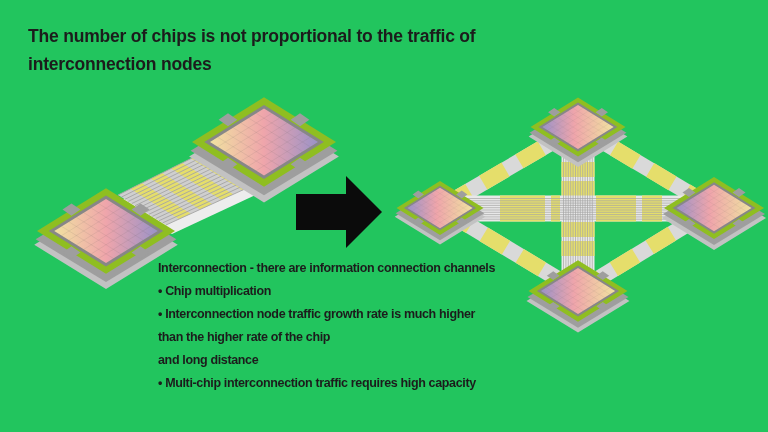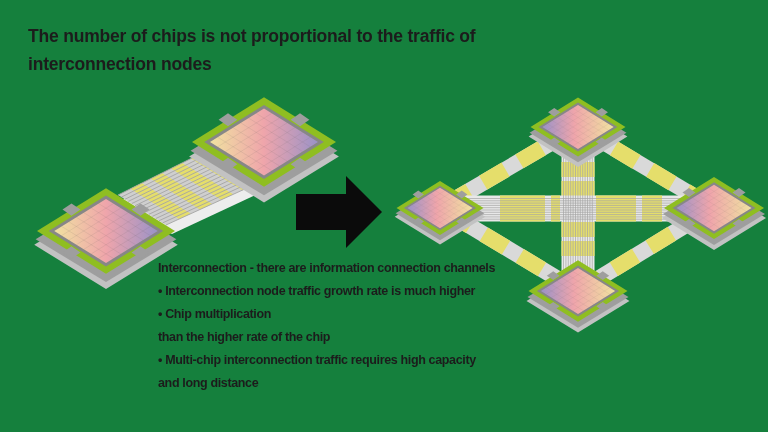--- a/index.html
+++ b/index.html
@@ -1,16 +1,16 @@
 <!DOCTYPE html>
 <html style="--chip-green: #8fbe21; --frame-gray: #878787; --substrate-gray: #9e9e9e; --substrate-light: #c2c2c2; --die-purple: #9a92c8; --die-pink: #efa5ab; --die-yellow: #f0e2a0; --link-yellow: #e5de6b; --link-gray: #d9d9d9; --ribbon-base: #e8e8e8; --ribbon-ledge: #ededed; --ribbon-gray: #cfcfcf; --wire-gray: #a5a5a5; --arrow-black: #0b0b0b; --text-black: #1c1c1c;"><head>
 <meta charset="utf-8">
 <style>
   html,body{margin:0;padding:0;background:#fff;}
-  .stage{position:relative;width:768px;height:432px;background:#15803d;overflow:hidden;
+  .stage{position:relative;width:768px;height:432px;background:#22c55e;overflow:hidden;
          font-family:"Liberation Sans",sans-serif;color:var(--text-black,#1c1c1c);}
   .scene{position:absolute;left:0;top:0;width:768px;height:432px;}
   .title{position:absolute;left:28px;top:22px;font-size:17.5px;line-height:28px;
          font-weight:700;letter-spacing:-0.2px;white-space:nowrap;}
   .notes{position:absolute;left:158px;top:257px;font-size:12.5px;line-height:23px;
          font-weight:700;letter-spacing:-0.35px;}
   .notes div{white-space:nowrap;}
   .wire{stroke:var(--wire-gray,#a5a5a5);stroke-width:0.9;}
   .vwire{stroke:var(--wire-gray,#a5a5a5);stroke-width:0.7;}
   .grid line{stroke:#5a5a5a;stroke-opacity:0.15;stroke-width:0.5;}
@@ -179,20 +179,20 @@
     </g>
   </svg>
 
   <div class="title">
     <div>The number of chips is not proportional to the traffic of</div>
     <div>interconnection nodes</div>
   </div>
 
   <div class="notes">
     <div>Interconnection - there are information connection channels</div>
+    <div>• Chip multiplication</div>
     <div>• Interconnection node traffic growth rate is much higher</div>
-    <div>• Chip multiplication</div>
     <div>than the higher rate of the chip</div>
+    <div>and long distance</div>
     <div>• Multi-chip interconnection traffic requires high capacity</div>
-    <div>and long distance</div>
   </div>
 
 </div>
 
 </body></html>

